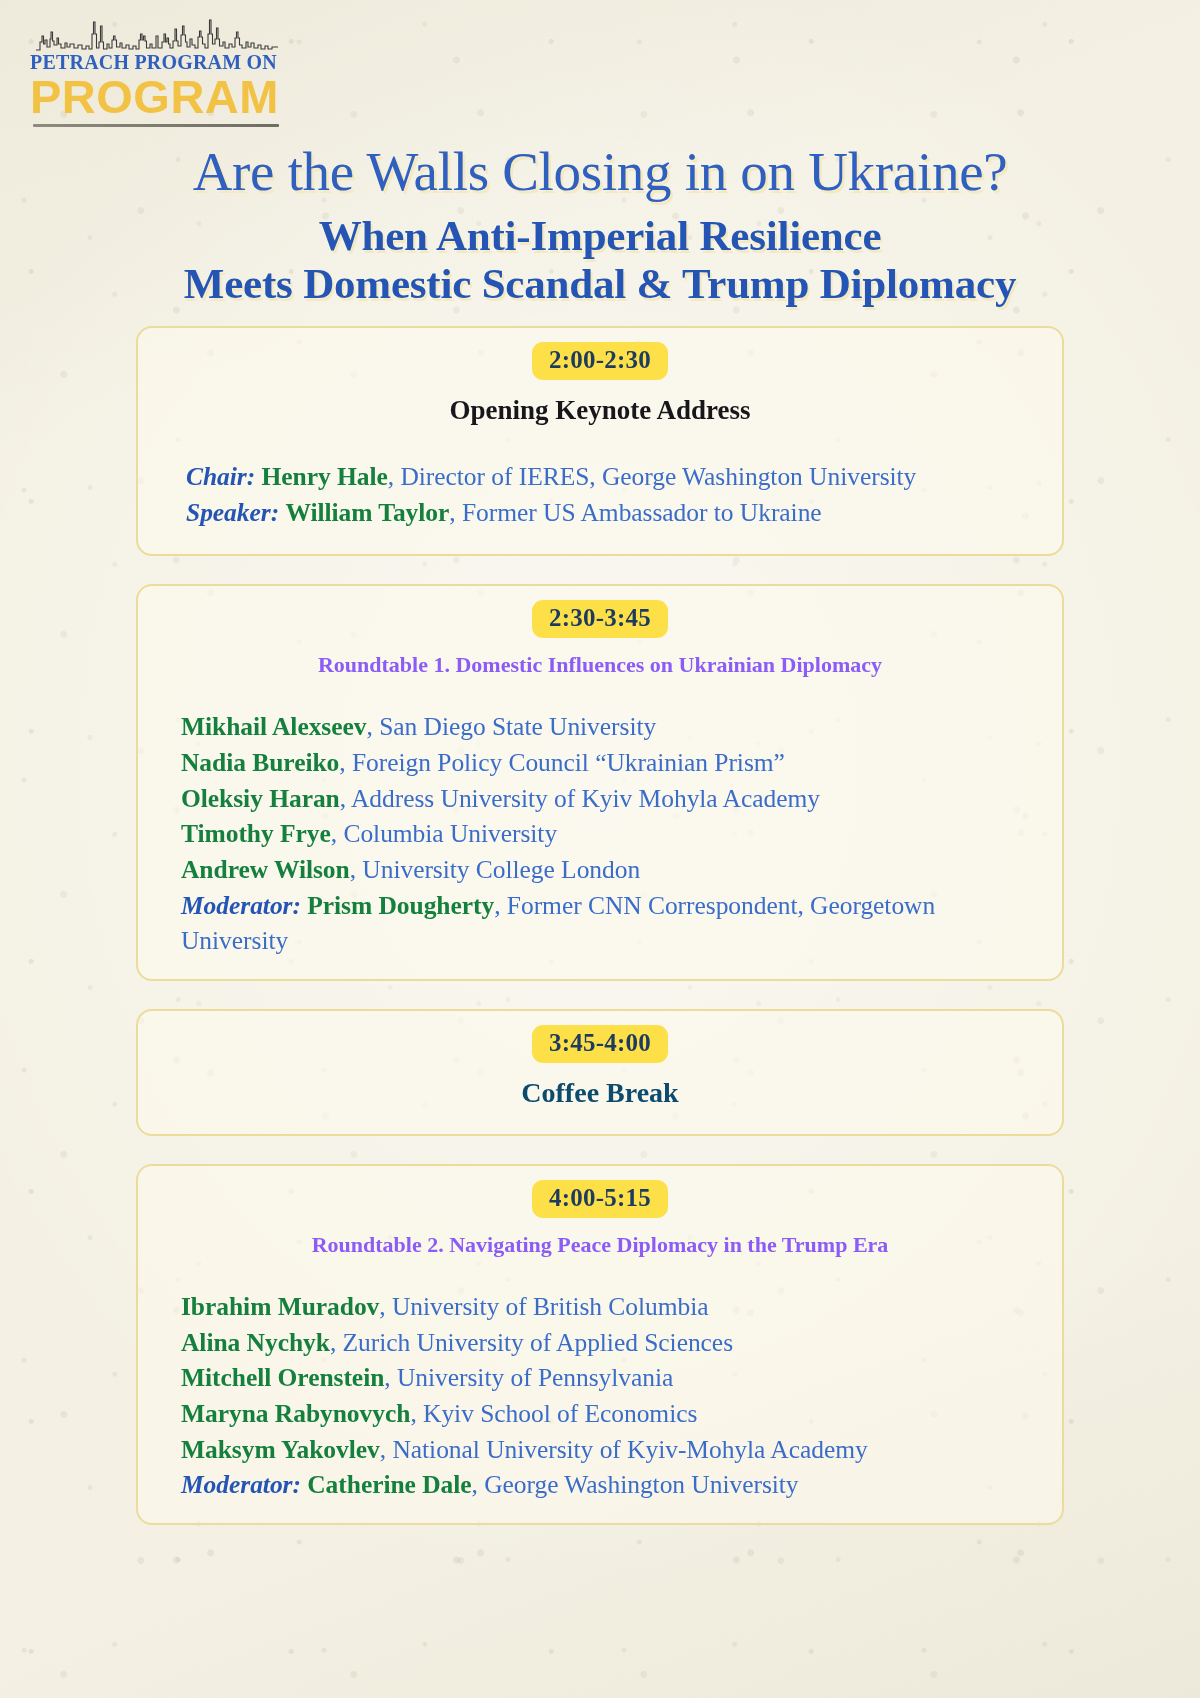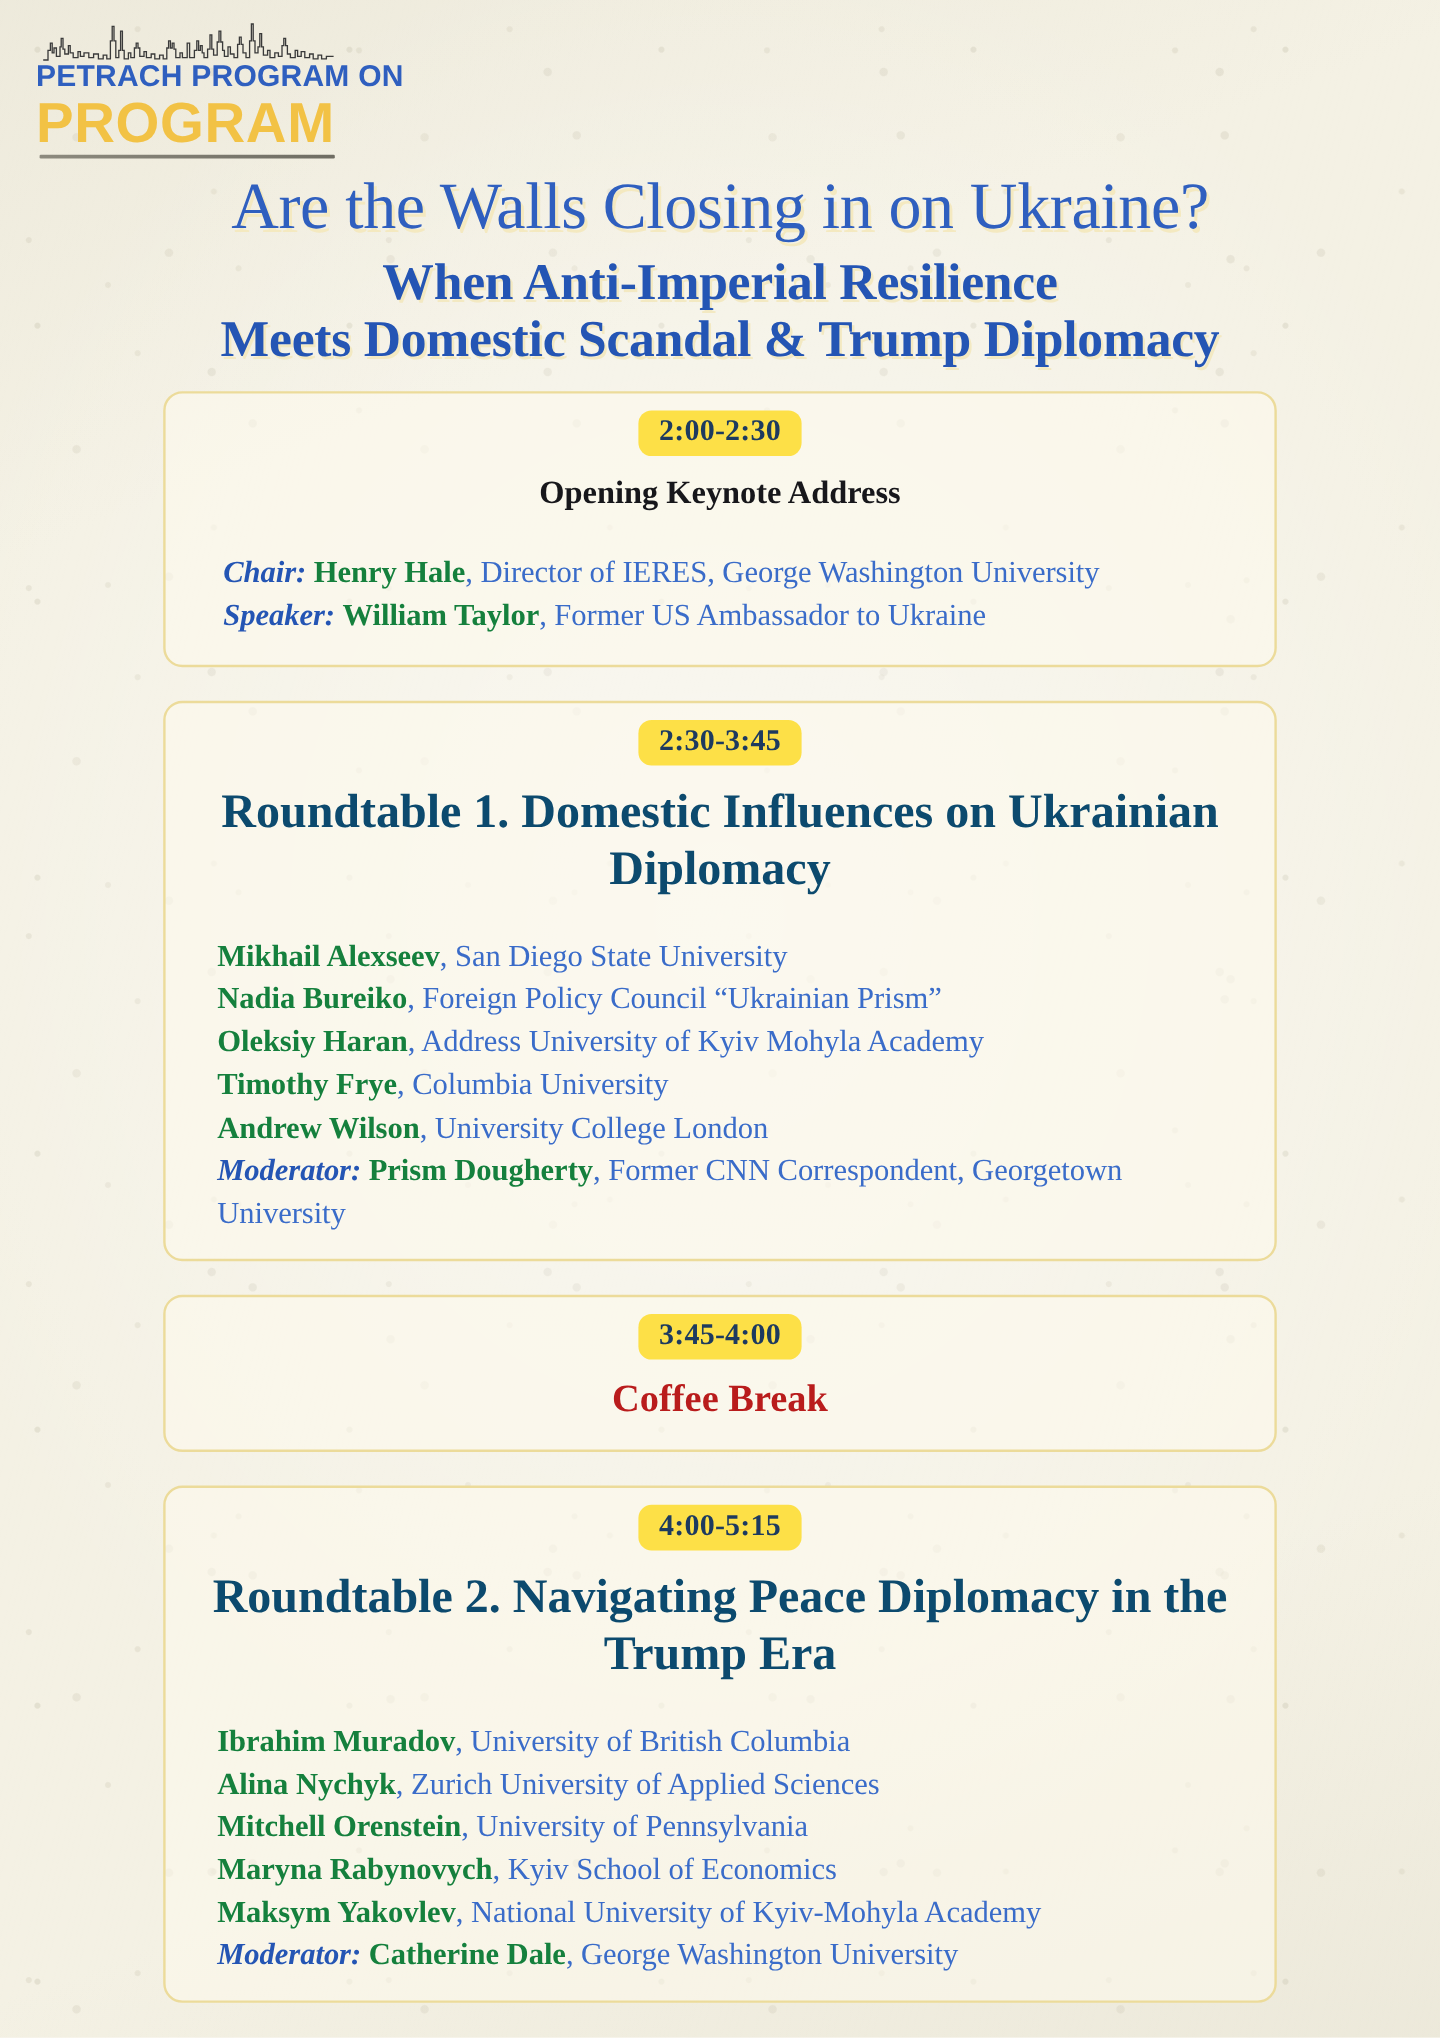--- a/index.html
+++ b/index.html
@@ -66,23 +66,23 @@
     top: 14px;
     width: 262px;
   }
   .logo-skyline {
     display: block;
     width: 246px;
     height: 40px;
     margin-left: 4px;
   }
   .logo-line1 {
-    font-family: Liberation Sans, sans-serif;
-    font-weight: bold;
-    font-size: 25px;
+    font-family: Liberation Serif, serif;
+    font-weight: bold;
+    font-size: 20px;
     letter-spacing: 0.2px;
     color: #2f5fbf;
     line-height: 1.0;
     margin-top: -2px;
     white-space: nowrap;
   }
   .logo-line2 {
     font-family: "Liberation Sans", "DejaVu Sans", sans-serif;
     font-weight: bold;
     font-size: 47px;
@@ -166,26 +166,26 @@
 
   .session-title {
     text-align: center;
     font-size: 27px;
     font-weight: bold;
     color: #17171b;
     margin: 14px 0 0 0;
     line-height: 1.2;
   }
   .session-title.navy {
+    color: #8b5cf6;
+    font-size: 22px;
+  }
+  .session-title.break {
+    font-size: 28px;
     color: #0c4a6e;
-    font-size: 40px;
-  }
-  .session-title.break {
-    font-size: 32px;
-    color: #b91c1c;
     margin-top: 13px;
   }
 
   .people {
     margin-top: 31px;
     padding-left: 19px;
     padding-right: 8px;
   }
   .people.keynote {
     padding-left: 24px;

